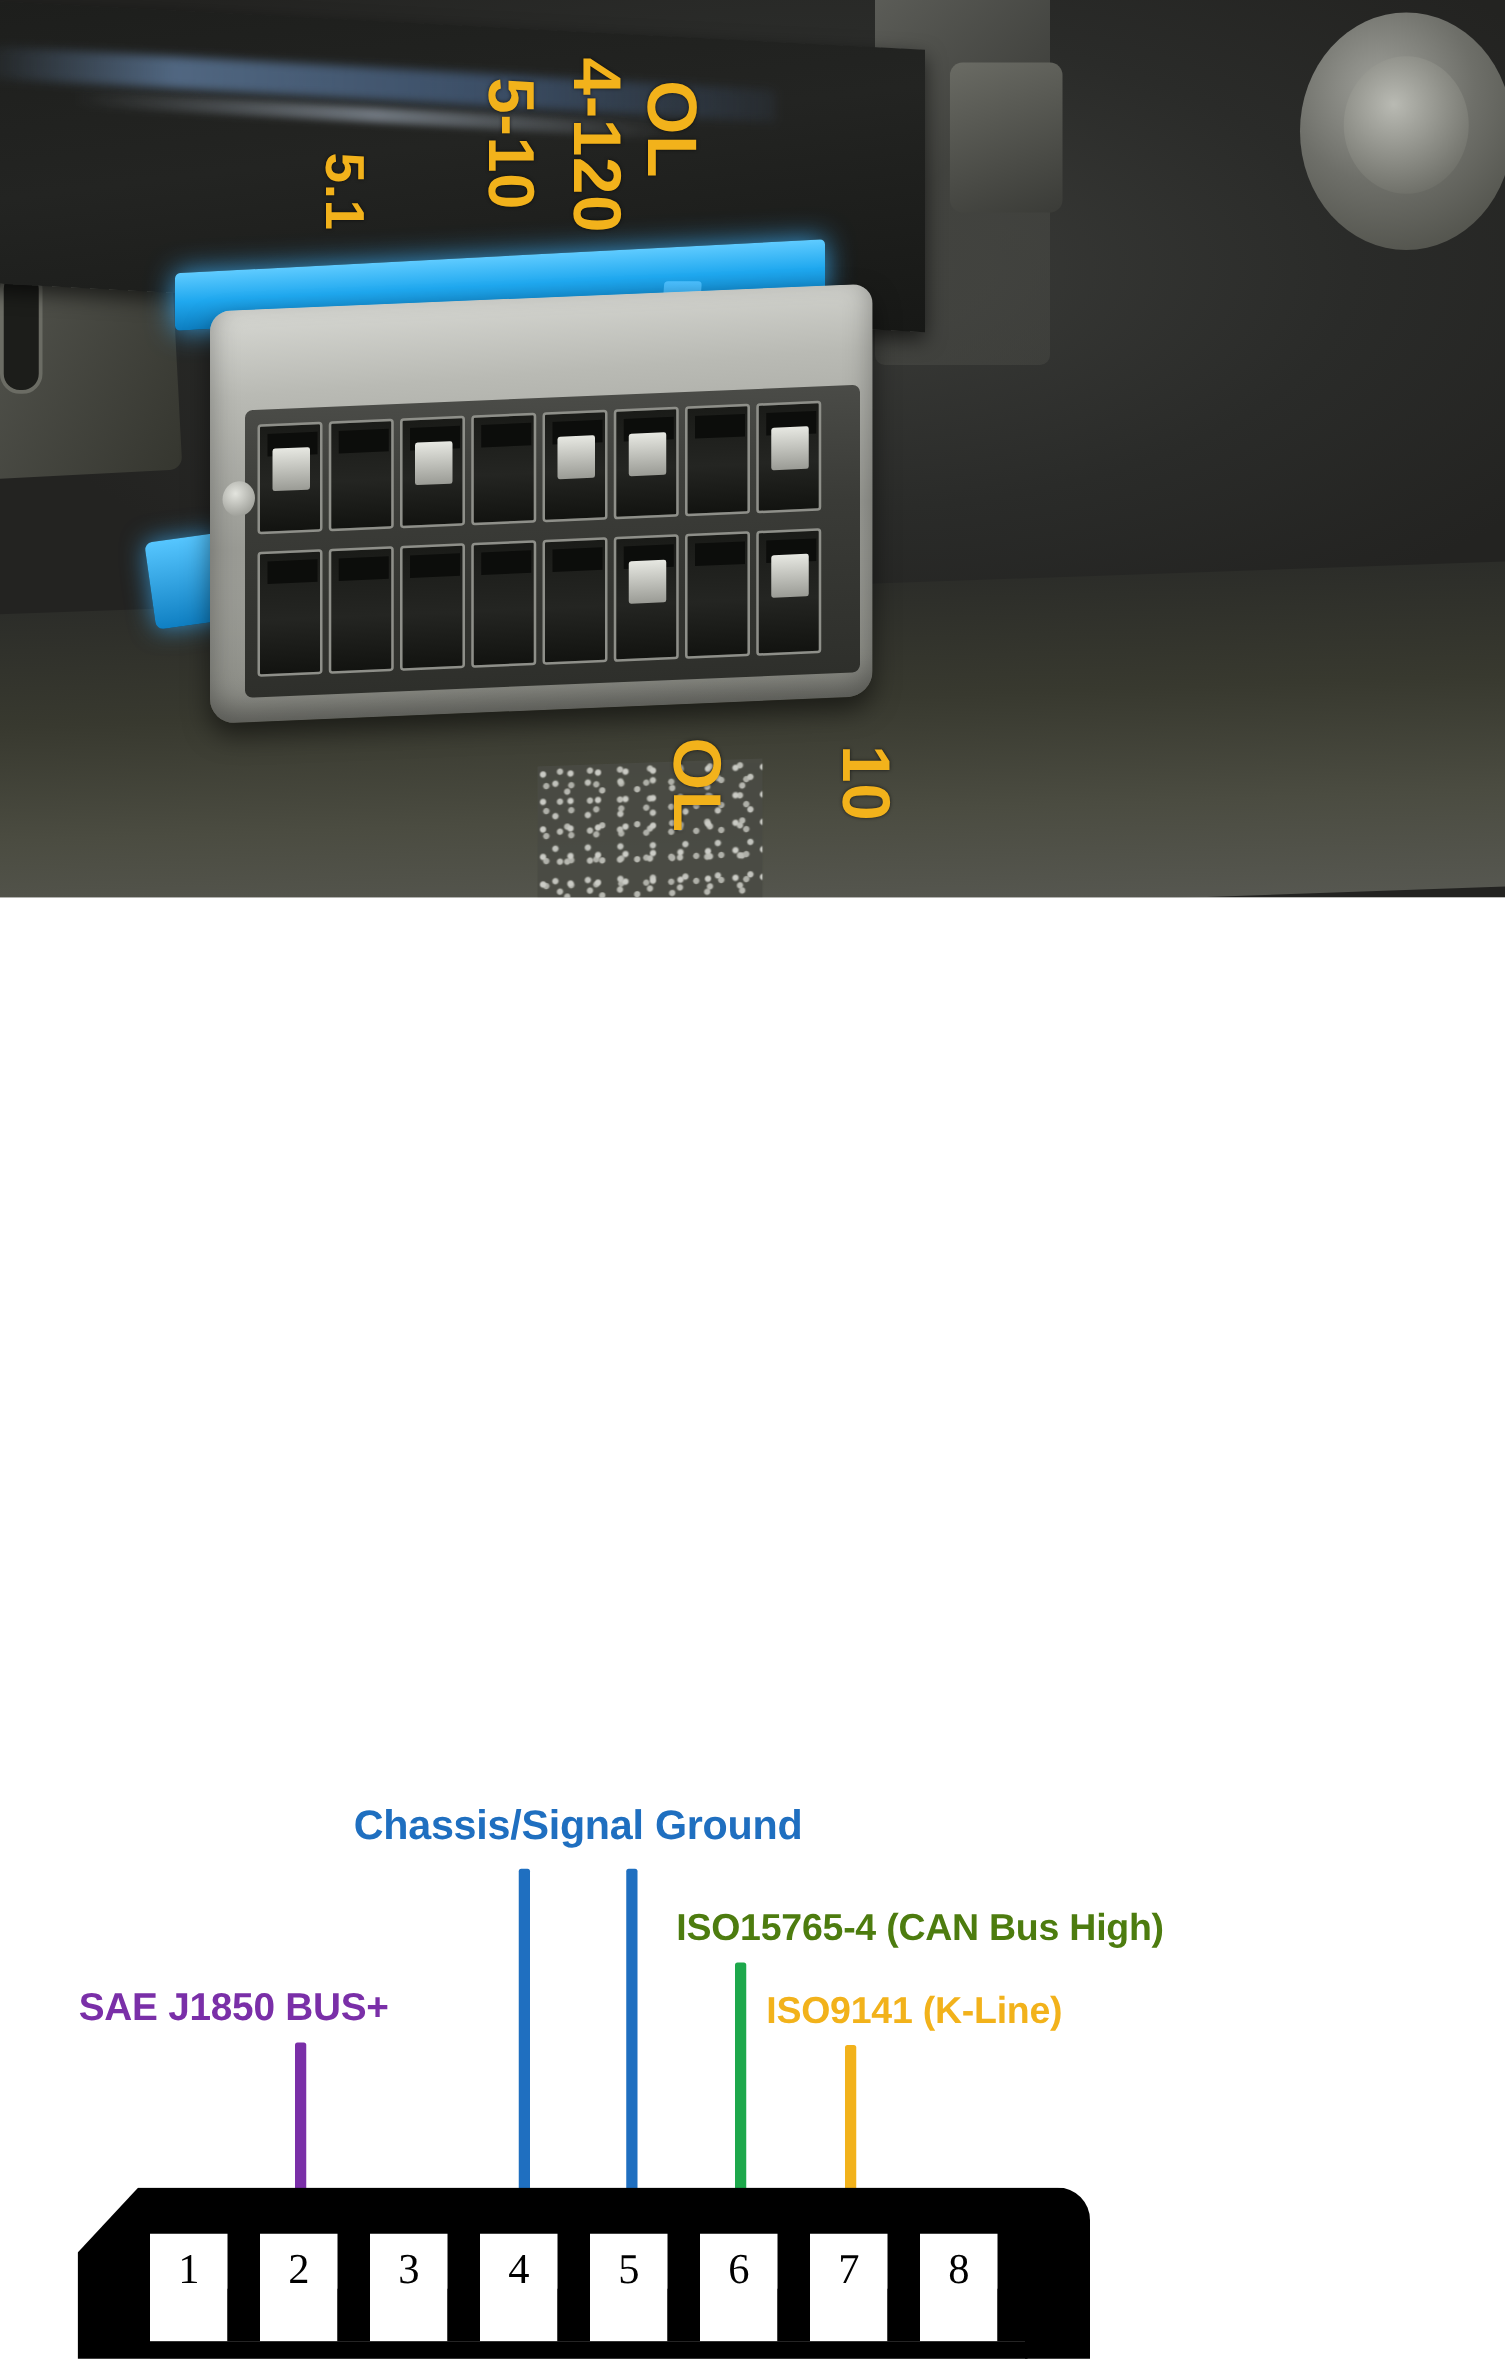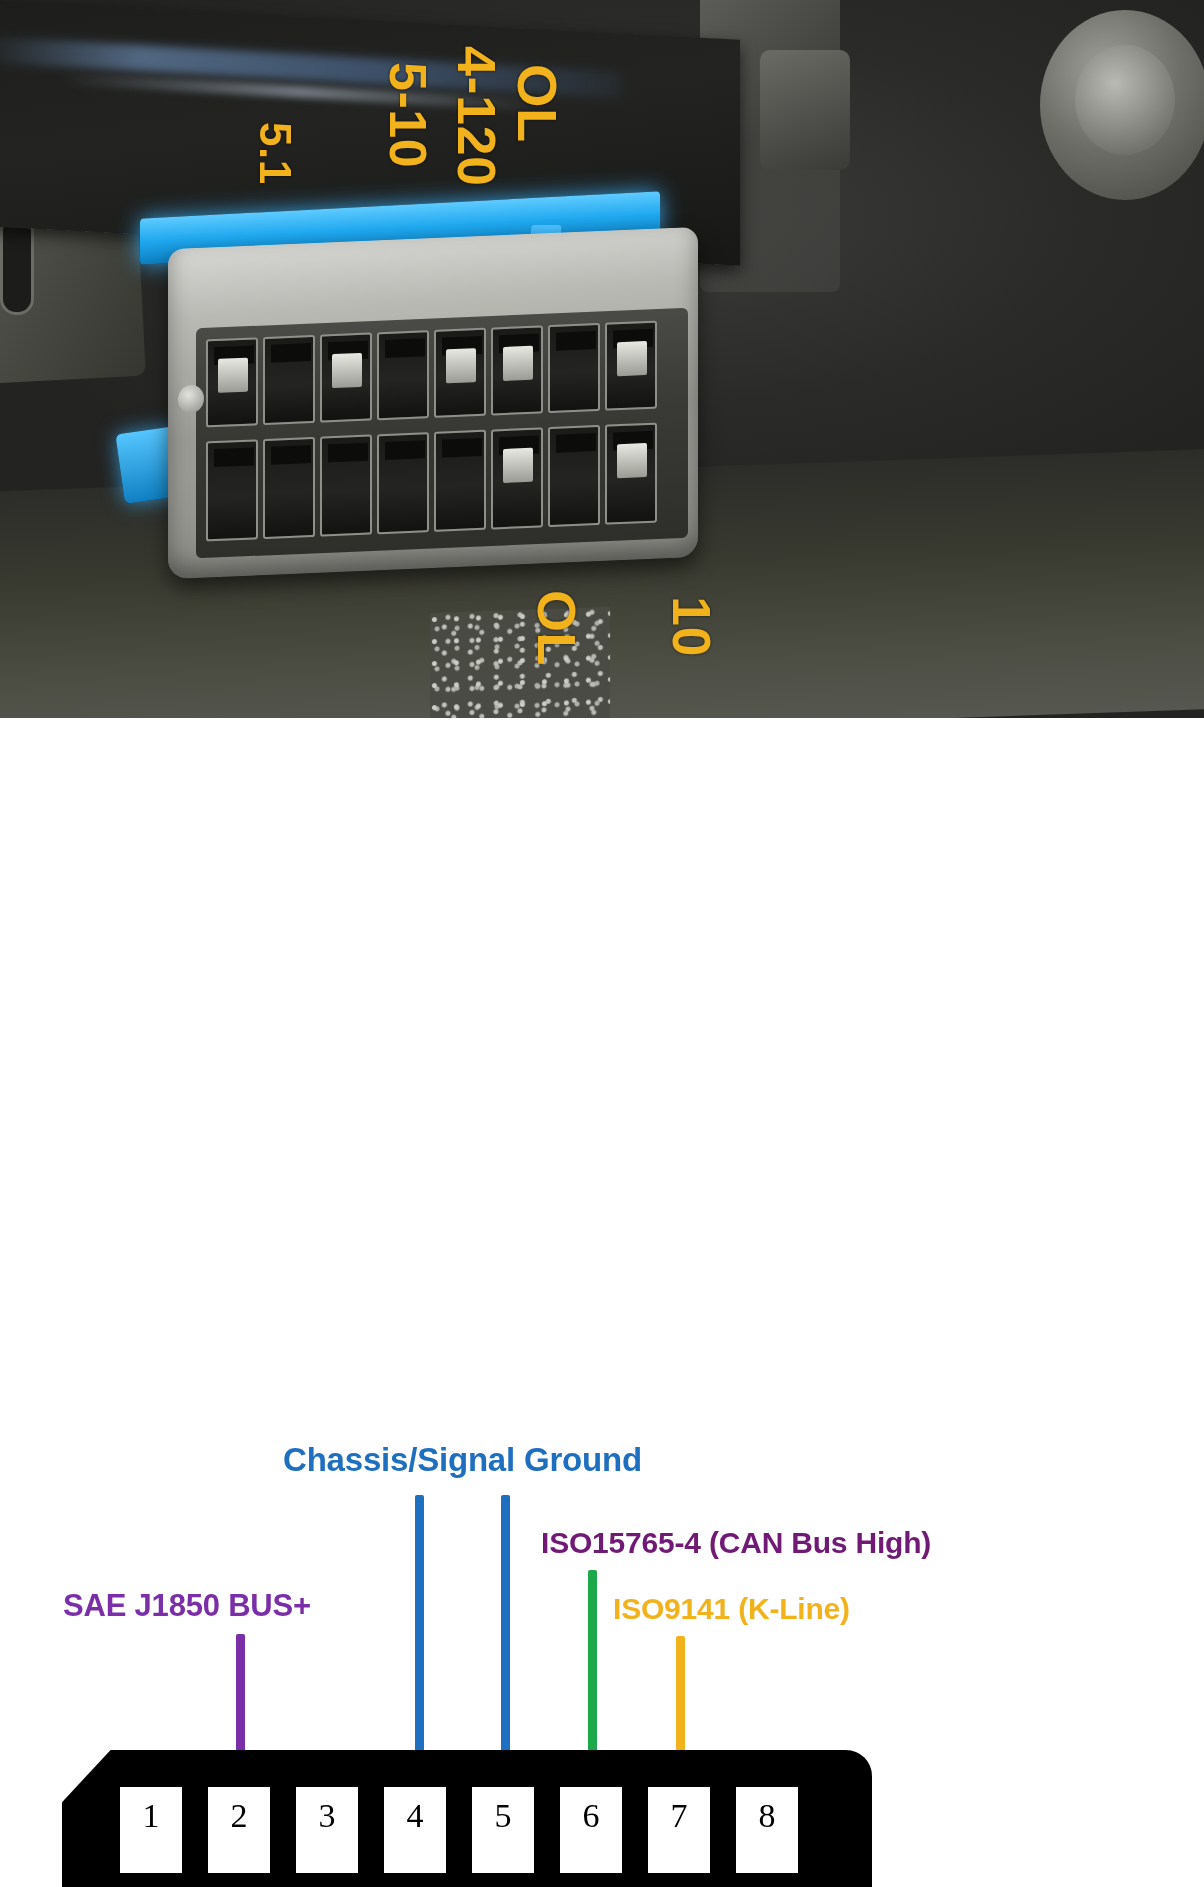--- a/index.html
+++ b/index.html
@@ -358,21 +358,21 @@
     <div class="ohm rot90" id="ohm-10-bot">10</div>
 
   </div>
 
   <div class="diagram">
 
     <div class="dlabel" id="lbl-ground" style="left:250px; top:723px; font-size:33px; color:#1F6FC0;margin-left:33px;">Chassis/Signal Ground</div>
 
     <div class="dlabel" id="lbl-bus-plus" style="left:63px; top:870px; font-size:31px; color:#7A2FA8;">SAE J1850 BUS+</div>
 
-    <div class="dlabel" id="lbl-can-high" style="left:541px; top:808px; font-size:30px; color:#701a75;">ISO15765-4 (CAN Bus High)</div>
+    <div class="dlabel" id="lbl-can-high" style="left:541px; top:808px; font-size:30px; color:#4d7c0f;">ISO15765-4 (CAN Bus High)</div>
 
     <div class="dlabel" id="lbl-k-line" style="left:613px; top:874px; font-size:30px; color:#F2B21B;">ISO9141 (K-Line)</div>
 
     <div class="lead" style="left:415px; top:777px; width:9px;  height:281px; background:#1F6FC0;"></div>
     <div class="lead" style="left:501px; top:777px; width:9px;  height:281px; background:#1F6FC0;"></div>
     <div class="lead" style="left:236px; top:916px; width:9px;  height:142px; background:#7A2FA8;"></div>
     <div class="lead" style="left:588px; top:852px; width:9px;  height:206px; background:#1DA84B;"></div>
     <div class="lead" style="left:676px; top:918px; width:9px;  height:140px; background:#F2B21B;"></div>
 
     <div class="conn"></div>

